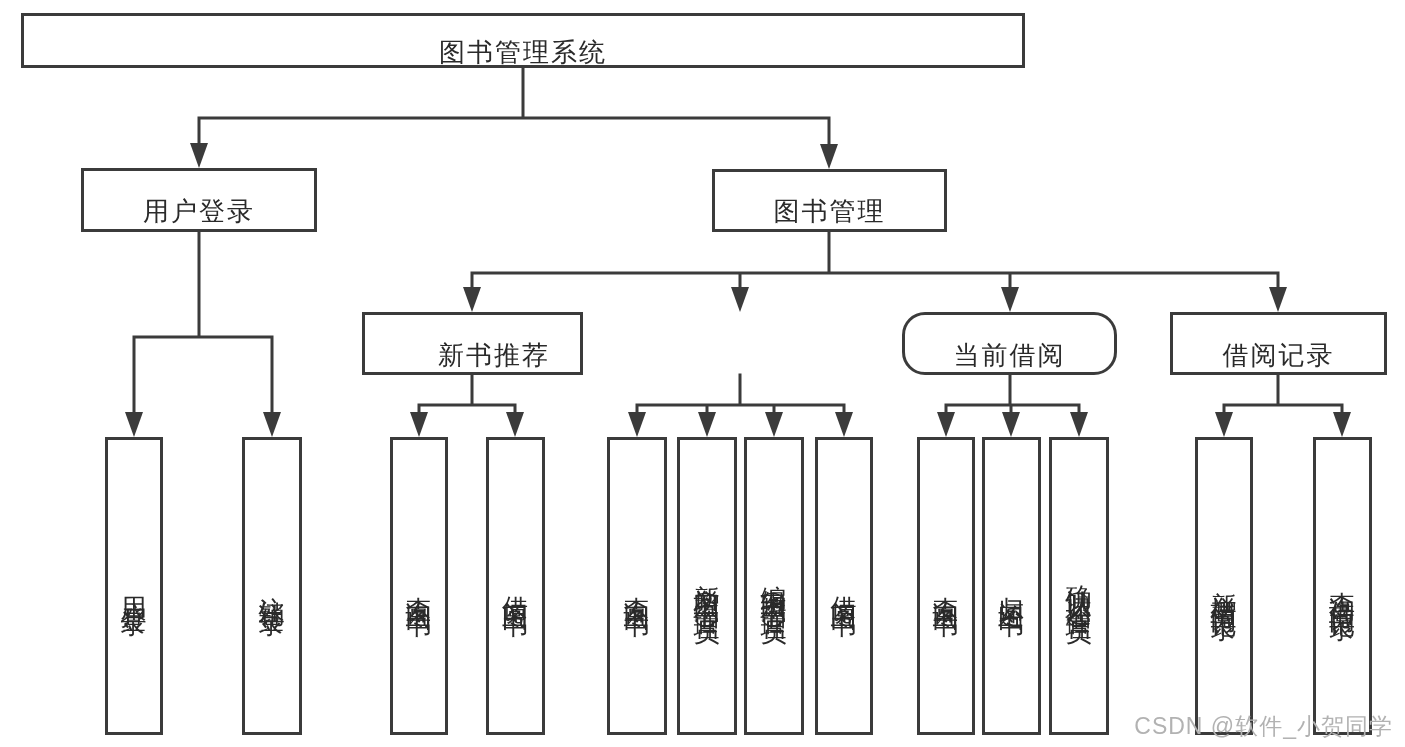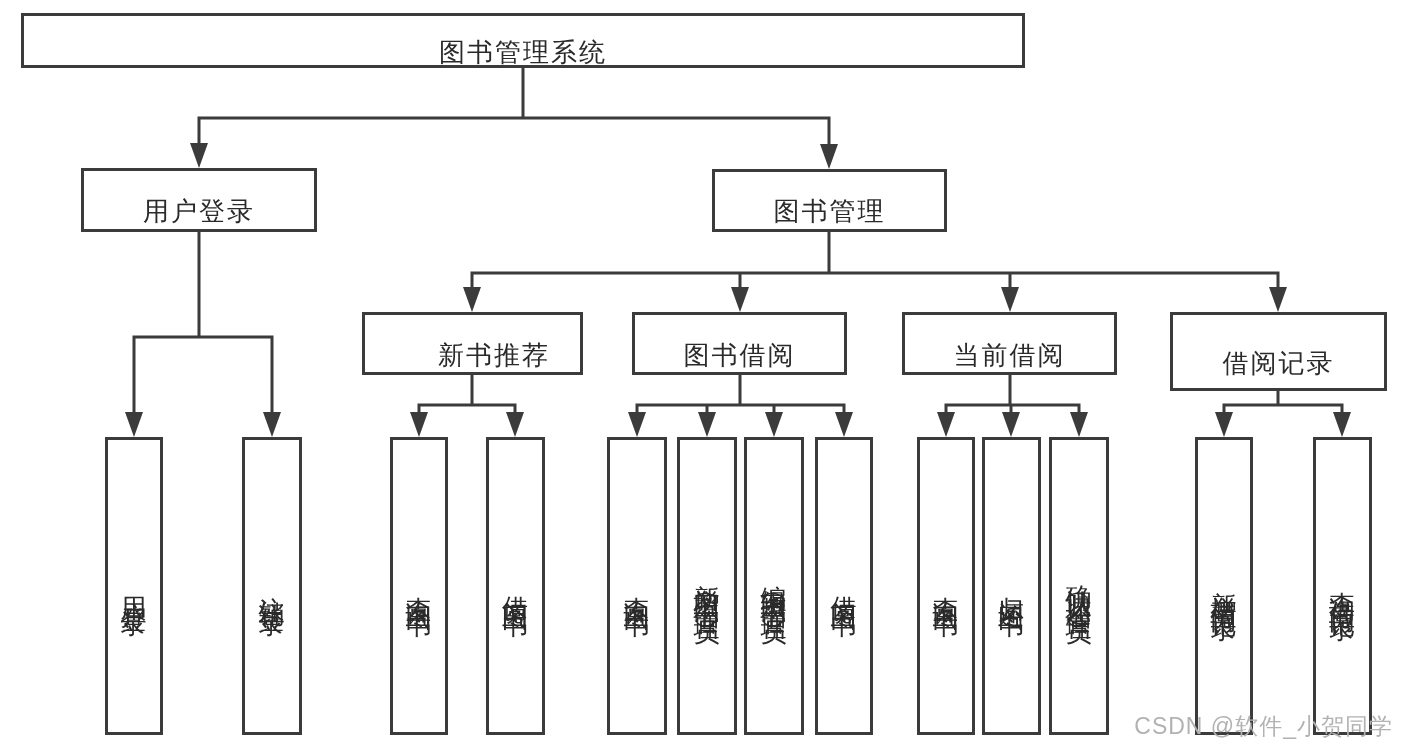--- a/index.html
+++ b/index.html
@@ -97,27 +97,24 @@
   <div class="node" style="left:81px;top:168px;width:236px;height:64px;">
     <span class="htext">用户登录</span>
   </div>
   <div class="node" style="left:712px;top:169px;width:235px;height:63px;align-items:flex-end;">
     <span class="htext">图书管理</span>
   </div>
 
   <div class="node" style="left:362px;top:312px;width:221px;height:63px;padding-left:43px;">
     <span class="htext">新书推荐</span>
   </div>
-  <div class="node" style="left:632px;top:312px;width:215px;height:63px;">
-    <span class="htext">图书借阅</span>
-  </div>
-  <div class="node" style="left:902px;top:312px;width:215px;height:63px;">
+  <div class="node" style="left:902px;top:312px;width:215px;height:63px;border-radius:23px;">
     <span class="htext">当前借阅</span>
   </div>
-  <div class="node" style="left:1170px;top:312px;width:217px;height:79px;">
+  <div class="node" style="left:1170px;top:312px;width:217px;height:63px;">
     <span class="htext">借阅记录</span>
   </div>
 
   <div class="node leaf" style="left:105px;top:437px;width:58px;height:298px;">
     <span class="vtext">用户登录</span>
   </div>
   <div class="node leaf" style="left:242px;top:437px;width:60px;height:298px;">
     <span class="vtext">注销登录</span>
   </div>
 

